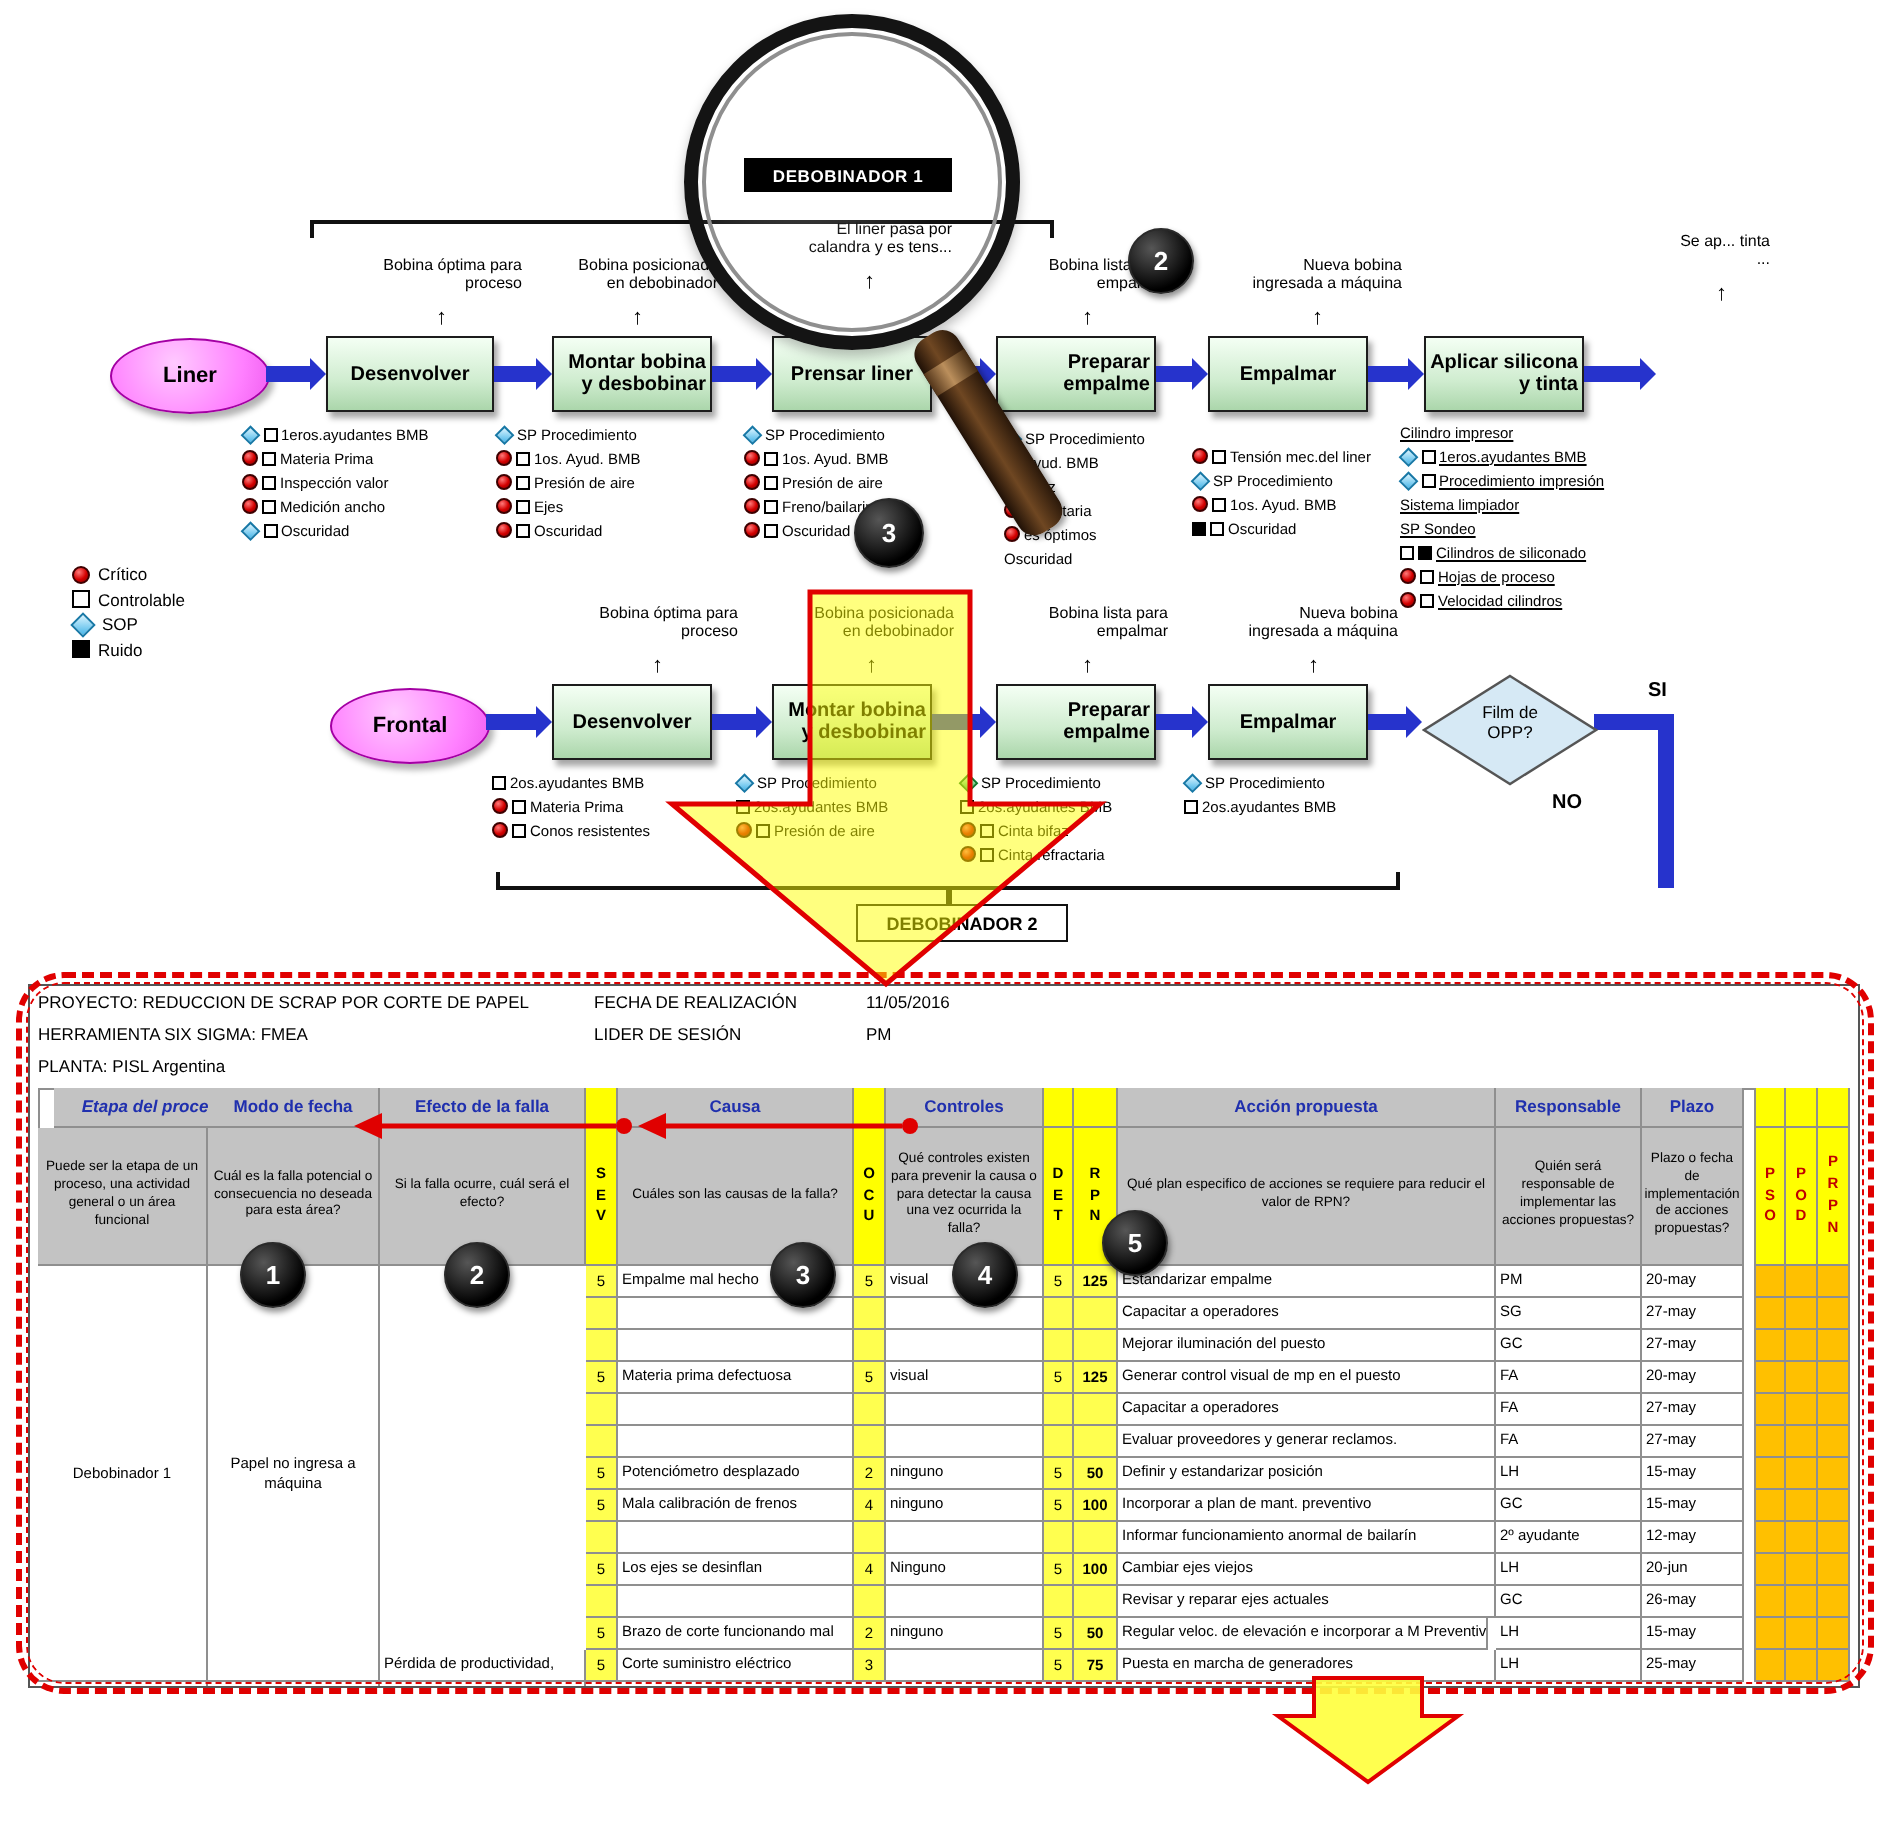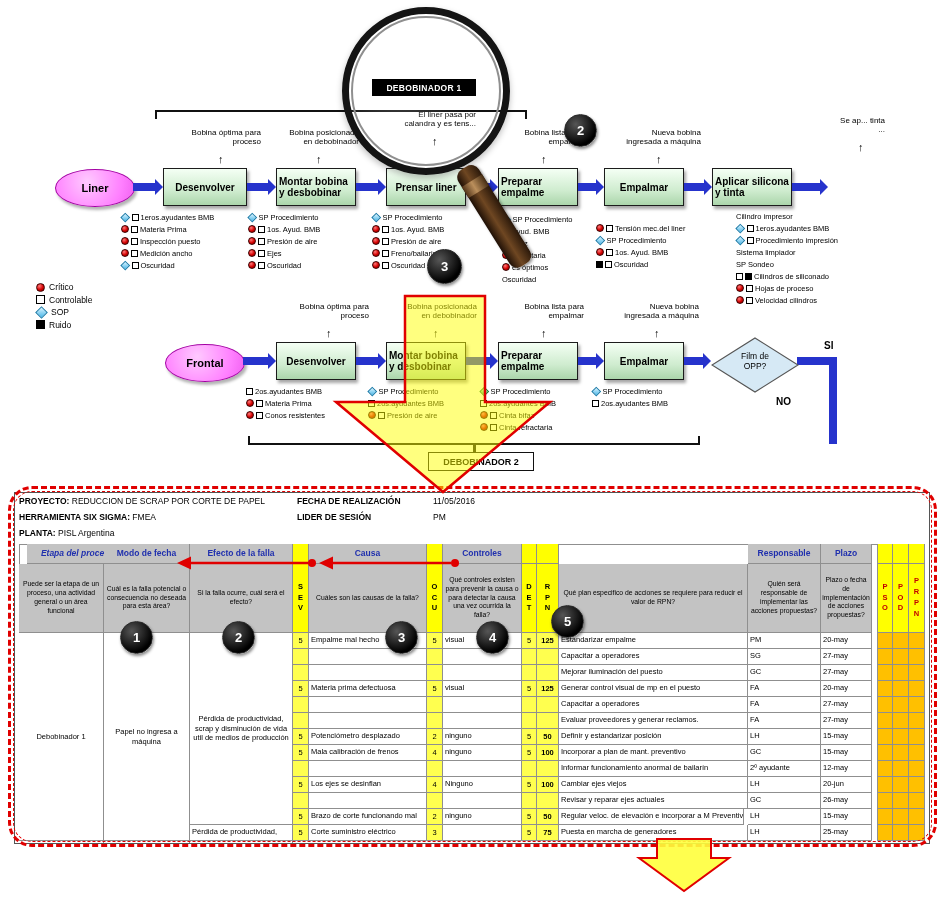--- a/index.html
+++ b/index.html
@@ -1,17 +1,17 @@
 <!DOCTYPE html>
 <html><head>
 <meta charset="utf-8">
 <style>
   html,body{margin:0;padding:0;background:#fff}
   .canvas{position:relative;width:947px;height:919px;background:#fff;font-family:"Liberation Sans","DejaVu Sans",sans-serif;color:#000;overflow:hidden}
-  .step-box{display:flex;align-items:center;justify-content:center;text-align:left;font-size:10px;font-weight:700;line-height:1.1;background:linear-gradient(180deg,#f4fff4,#cfeccf 60%,#abd6ab);border:1px solid #1c1c1c;box-shadow:2px 3px 3px rgba(0,0,0,.35);padding:1px 2px;box-sizing:border-box}
+  .step-box{display:flex;align-items:center;justify-content:center;text-align:right;font-size:10px;font-weight:700;line-height:1.1;background:linear-gradient(180deg,#f4fff4,#cfeccf 60%,#abd6ab);border:1px solid #1c1c1c;box-shadow:2px 3px 3px rgba(0,0,0,.35);padding:1px 2px;box-sizing:border-box}
   .lane-oval{display:flex;align-items:center;justify-content:center;font-size:11px;font-weight:700;border-radius:50%;background:radial-gradient(circle at 40% 32%,#ffc9ff,#ff80ff 65%,#ef5cef);border:1.5px solid #a300a3;box-shadow:2px 3px 3px rgba(0,0,0,.3)}
   .trans{font-size:8px;line-height:1.15;text-align:right}
   .uparrow{font-size:11px;font-weight:700;line-height:1}
   .item{position:relative;display:flex;align-items:center;gap:2px;height:12px}
   .item-text{font-size:7.5px;white-space:nowrap}
   .legend{position:absolute;left:36px;top:281px;z-index:1}
   .legend .item{height:12.5px;gap:4px}
   .legend .item-text{font-size:8.5px}
   .ic{display:inline-block;width:7px;height:7px;box-sizing:border-box;flex:0 0 auto}
   .ic-critico{width:8px;height:8px;border-radius:50%;background:radial-gradient(circle at 35% 30%,#ff7a7a,#d40000 55%,#7a0000);border:1px solid #3d0000}
@@ -47,21 +47,21 @@
   .orange{background:#ffc000}
   .bl{border-left:1px solid #8f8f8f}
   .vletters{display:flex;align-items:center;justify-content:center;text-align:center;font-size:7.5px;font-weight:700;line-height:1.45;white-space:pre-line}
   .redtxt{color:#c00000}
   .num{display:flex;align-items:center;justify-content:center;font-size:7.5px}
   .bold{font-weight:700}
   .txt{font-size:7.5px;padding:2px 2px 0 2px;white-space:nowrap;line-height:1.2}
   .merged{display:flex;align-items:center;justify-content:center;text-align:center;font-size:7.5px;line-height:1.3;padding:0 3px}
   .info-line{position:absolute;font-size:8.5px;white-space:nowrap}
   .info-wrap{white-space:normal;line-height:1.3}
-  .ilabel{font-weight:700}
+  .ilabel{font-weight:400}
   .banner{position:absolute;left:560px;top:868px;width:312px;height:38px;background:linear-gradient(180deg,#b5b5b5,#8f8f8f);border-radius:5px;display:flex;align-items:center;justify-content:center;color:#fff;font-size:20px;font-weight:700;font-style:italic;letter-spacing:.5px;z-index:3;box-shadow:1px 2px 3px rgba(0,0,0,.3)}
 </style>
 </head>
 <body>
 
 <div class="canvas" id="cv">
 
   <div class="brk-top"></div>
   <div class="brk-bottom"></div>
   <div class="brk-tick"></div>
@@ -118,20 +118,21 @@
       <div style="position: absolute; left: 4px; top: 51px; width: 0px; height: 301px; border-left: 1px solid rgb(143, 143, 143);"></div>
       <div class="tcell th" style="position: absolute; left: 12px; top: 51px; width: 102px; height: 20px; font-style: italic;">Etapa del proceso</div>
       <div class="tcell th" style="position: absolute; left: 89px; top: 51px; width: 86px; height: 20px;">Modo de fecha</div>
       <div class="tcell th" style="position: absolute; left: 175px; top: 51px; width: 103px; height: 20px;">Efecto de la falla</div>
       <div class="tcell yellow" style="position: absolute; left: 278px; top: 51px; width: 16px; height: 20px;"></div>
       <div class="tcell th" style="position: absolute; left: 294px; top: 51px; width: 118px; height: 20px;">Causa</div>
       <div class="tcell yellow" style="position: absolute; left: 412px; top: 51px; width: 16px; height: 20px;"></div>
       <div class="tcell th" style="position: absolute; left: 428px; top: 51px; width: 79px; height: 20px;">Controles</div>
       <div class="tcell yellow" style="position: absolute; left: 507px; top: 51px; width: 15px; height: 20px;"></div>
       <div class="tcell yellow" style="position: absolute; left: 522px; top: 51px; width: 22px; height: 20px;"></div>
+      <div class="tcell th" style="position: absolute; left: 544px; top: 51px; width: 189px; height: 20px;">Acción propuesta</div>
       <div class="tcell th" style="position: absolute; left: 733px; top: 51px; width: 73px; height: 20px;">Responsable</div>
       <div class="tcell th" style="position: absolute; left: 806px; top: 51px; width: 51px; height: 20px;">Plazo</div>
       <div class="tcell yellow bl" style="position: absolute; left: 862px; top: 51px; width: 16px; height: 20px;"></div>
       <div class="tcell yellow" style="position: absolute; left: 878px; top: 51px; width: 16px; height: 20px;"></div>
       <div class="tcell yellow" style="position: absolute; left: 894px; top: 51px; width: 16px; height: 20px;"></div>
       <div class="tcell td-desc" style="position: absolute; left: 4px; top: 71px; width: 85px; height: 69px;">Puede ser la etapa de un proceso, una actividad general o un área funcional</div>
       <div class="tcell td-desc" style="position: absolute; left: 89px; top: 71px; width: 86px; height: 69px;">Cuál es la falla potencial o consecuencia no deseada para esta área?</div>
       <div class="tcell td-desc" style="position: absolute; left: 175px; top: 71px; width: 103px; height: 69px;">Si la falla ocurre, cuál será el efecto?</div>
       <div class="tcell yellow vletters" style="position: absolute; left: 278px; top: 71px; width: 16px; height: 69px;">S
 E
@@ -311,21 +312,20 @@
       <div class="tcell yellow-data num" style="position: absolute; left: 507px; top: 332px; width: 15px; height: 16px;">5</div>
       <div class="tcell yellow-data num bold" style="position: absolute; left: 522px; top: 332px; width: 22px; height: 16px;">75</div>
       <div class="tcell txt" style="position: absolute; left: 544px; top: 332px; width: 189px; height: 16px;">Puesta en marcha de generadores</div>
       <div class="tcell txt" style="position: absolute; left: 733px; top: 332px; width: 73px; height: 16px;">LH</div>
       <div class="tcell txt" style="position: absolute; left: 806px; top: 332px; width: 51px; height: 16px;">25-may</div>
       <div class="tcell orange bl" style="position: absolute; left: 862px; top: 332px; width: 16px; height: 16px;"></div>
       <div class="tcell orange" style="position: absolute; left: 878px; top: 332px; width: 16px; height: 16px;"></div>
       <div class="tcell orange" style="position: absolute; left: 894px; top: 332px; width: 16px; height: 16px;"></div>
       <div class="tcell merged" style="position: absolute; left: 4px; top: 140px; width: 85px; height: 208px;">Debobinador 1</div>
       <div class="tcell merged" style="position: absolute; left: 89px; top: 140px; width: 86px; height: 208px;">Papel no ingresa a máquina</div>
-      <div class="tcell merged" style="position: absolute; left: 175px; top: 140px; width: 103px; height: 192px;">Pérdida de productividad, scrap y disminución de vida util de medios de producción</div>
       <div class="tcell txt" style="position: absolute; left: 175px; top: 332px; width: 103px; height: 16px;">Pérdida de productividad,</div>
       <div class="tcell txt" style="position: absolute; left: 4px; top: 348px; width: 85px; height: 16px;">Grupo impresor</div>
       <div class="tcell txt" style="position: absolute; left: 89px; top: 348px; width: 86px; height: 16px;">Papel no ingresa a máquina</div>
       <div class="tcell txt" style="position: absolute; left: 175px; top: 348px; width: 103px; height: 16px;">Scrap y disminución de vida</div>
     </div>
 
 
   <svg width="947" height="919" style="position:absolute;left:0;top:0;z-index:6;pointer-events:none">
     <polygon points="405,296 485,296 485,402 550,402 443,492 336,402 405,402" fill="rgba(255,255,0,0.5)" stroke="#e00000" stroke-width="2.5"></polygon>
     <polygon points="657,839 711,839 711,858 729,858 684,891 639,858 657,858" fill="rgba(255,255,60,0.9)" stroke="#e00000" stroke-width="2"></polygon>
@@ -393,21 +393,21 @@
         <span class="item-text">1eros.ayudantes BMB</span>
       </div>
       <div class="item">
         <span class="ic ic-critico"></span>
         <span class="ic ic-controlable"></span>
         <span class="item-text">Materia Prima</span>
       </div>
       <div class="item">
         <span class="ic ic-critico"></span>
         <span class="ic ic-controlable"></span>
-        <span class="item-text">Inspección puesto</span>
+        <span class="item-text">Inspección valor</span>
       </div>
       <div class="item">
         <span class="ic ic-critico"></span>
         <span class="ic ic-controlable"></span>
         <span class="item-text">Medición ancho</span>
       </div>
       <div class="item">
         <span class="ic ic-sop"></span>
         <span class="ic ic-controlable"></span>
         <span class="item-text">Oscuridad</span>
@@ -504,21 +504,21 @@
         <span class="ic ic-critico"></span>
         <span class="ic ic-controlable"></span>
         <span class="item-text">1os. Ayud. BMB</span>
       </div>
       <div class="item">
         <span class="ic ic-ruido"></span>
         <span class="ic ic-controlable"></span>
         <span class="item-text">Oscuridad</span>
       </div>
     </div>
-    <div class="item-list" style="position: absolute; left: 736px; top: 210px;">
+    <div class="item-list" style="position: absolute; left: 700px; top: 210px; text-decoration: underline;">
       <div class="item">
         <span class="item-text">Cilindro impresor</span>
       </div>
       <div class="item">
         <span class="ic ic-sop"></span>
         <span class="ic ic-controlable"></span>
         <span class="item-text">1eros.ayudantes BMB</span>
       </div>
       <div class="item">
         <span class="ic ic-sop"></span>

